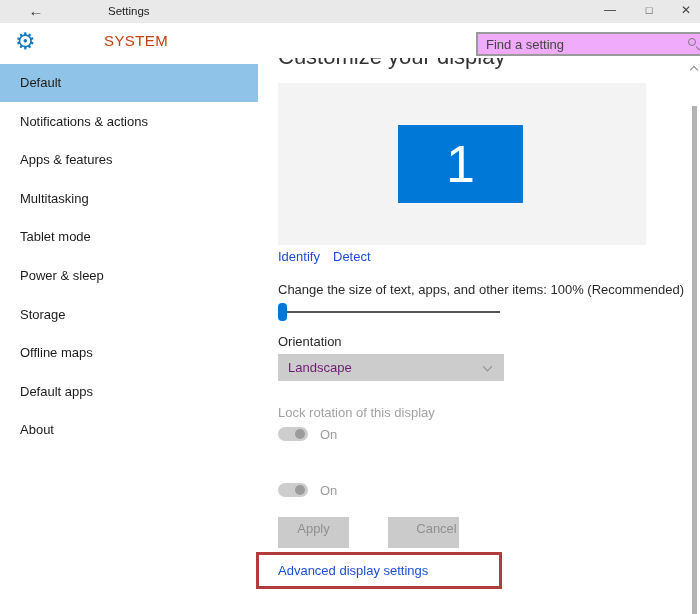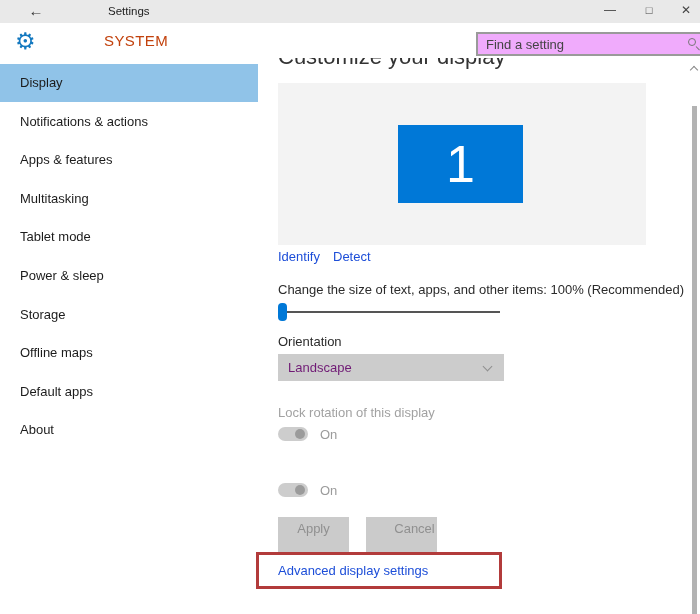--- a/index.html
+++ b/index.html
@@ -142,26 +142,26 @@
     position: absolute; right: 3px; top: 2px; width: 10px; height: 10px;
     border-radius: 50%; background: #9b9b9b;
   }
   .tog1 { top: 427px; }
   .tog2 { top: 483px; }
   .toggle-state { position: absolute; left: 320px; font-size: 13px; color: #9b9b9b; }
   .state1 { top: 427px; }
   .state2 { top: 483px; }
 
   .btn {
-    position: absolute; top: 517px; width: 71px; height: 38px;
+    position: absolute; top: 517px; width: 71px; height: 31px;
     background: #cbcbcb; color: #909090; font-size: 13px;
     text-align: center; line-height: 24px; cursor: default;
   }
   .btn-apply { left: 278px; }
-  .btn-cancel { left: 366px; padding-left: 26px; }
+  .btn-cancel { left: 388px; padding-left: 26px; }
 
   .annotation-box {
     position: absolute; left: 256px; top: 552px; width: 246px; height: 37px;
     border: 3px solid #b23b3b; pointer-events: none;
   }
   .lnk-advanced { left: 278px; top: 563px; }
 
   
   .scroll-up-icon {
     position: absolute; left: 691px; top: 67px; width: 6px; height: 6px;
@@ -192,21 +192,21 @@
     <div class="searchbox">
       <input type="text" placeholder="Find a setting" style="">
       <div class="search-icon">
         <div class="lens"></div>
           <div class="handle"></div>
       </div>
     </div>
   </div>
 
   <div class="sidebar">
-    <div class="side-item selected" style="top:6px">Display</div>
+    <div class="side-item selected" style="top:6px">Default</div>
     <div class="side-item" style="top:44.6px">Notifications &amp; actions</div>
     <div class="side-item" style="top:83.2px">Apps &amp; features</div>
     <div class="side-item" style="top:121.8px">Multitasking</div>
     <div class="side-item" style="top:160.4px">Tablet mode</div>
     <div class="side-item" style="top:199px">Power &amp; sleep</div>
     <div class="side-item" style="top:237.6px">Storage</div>
     <div class="side-item" style="top:276.2px">Offline maps</div>
     <div class="side-item" style="top:353.4px">About</div>
     <div class="side-item" style="top:314.8px">Default apps</div>
   </div>

